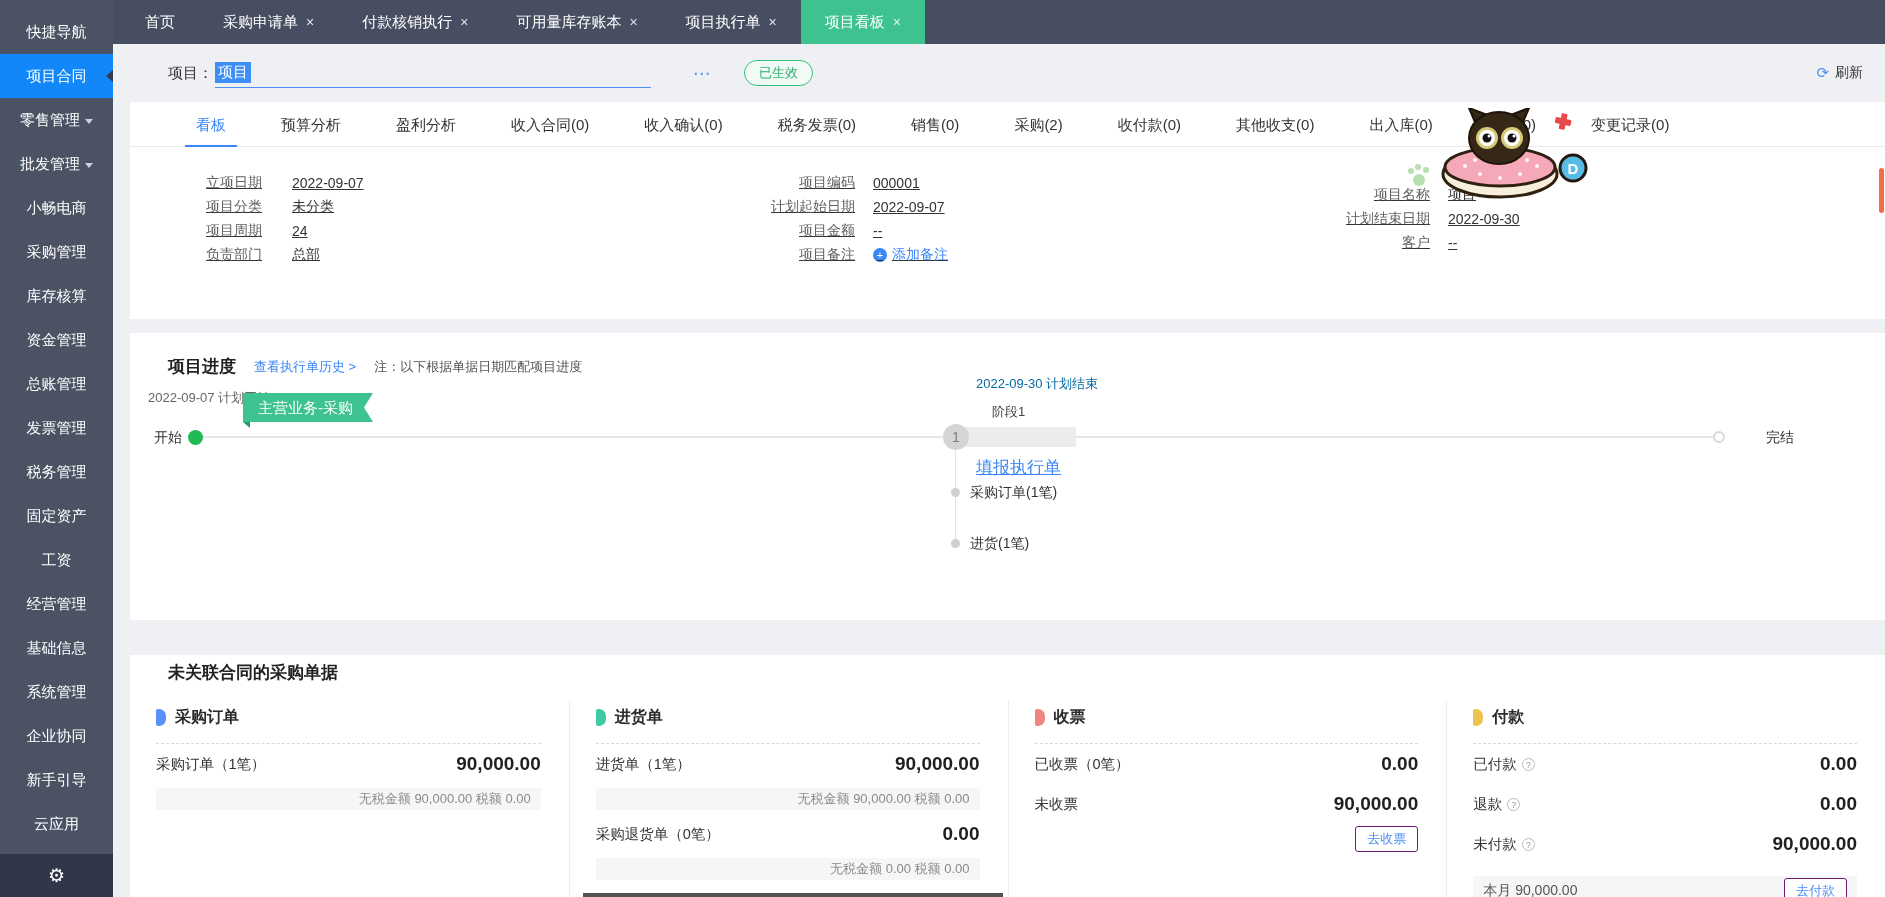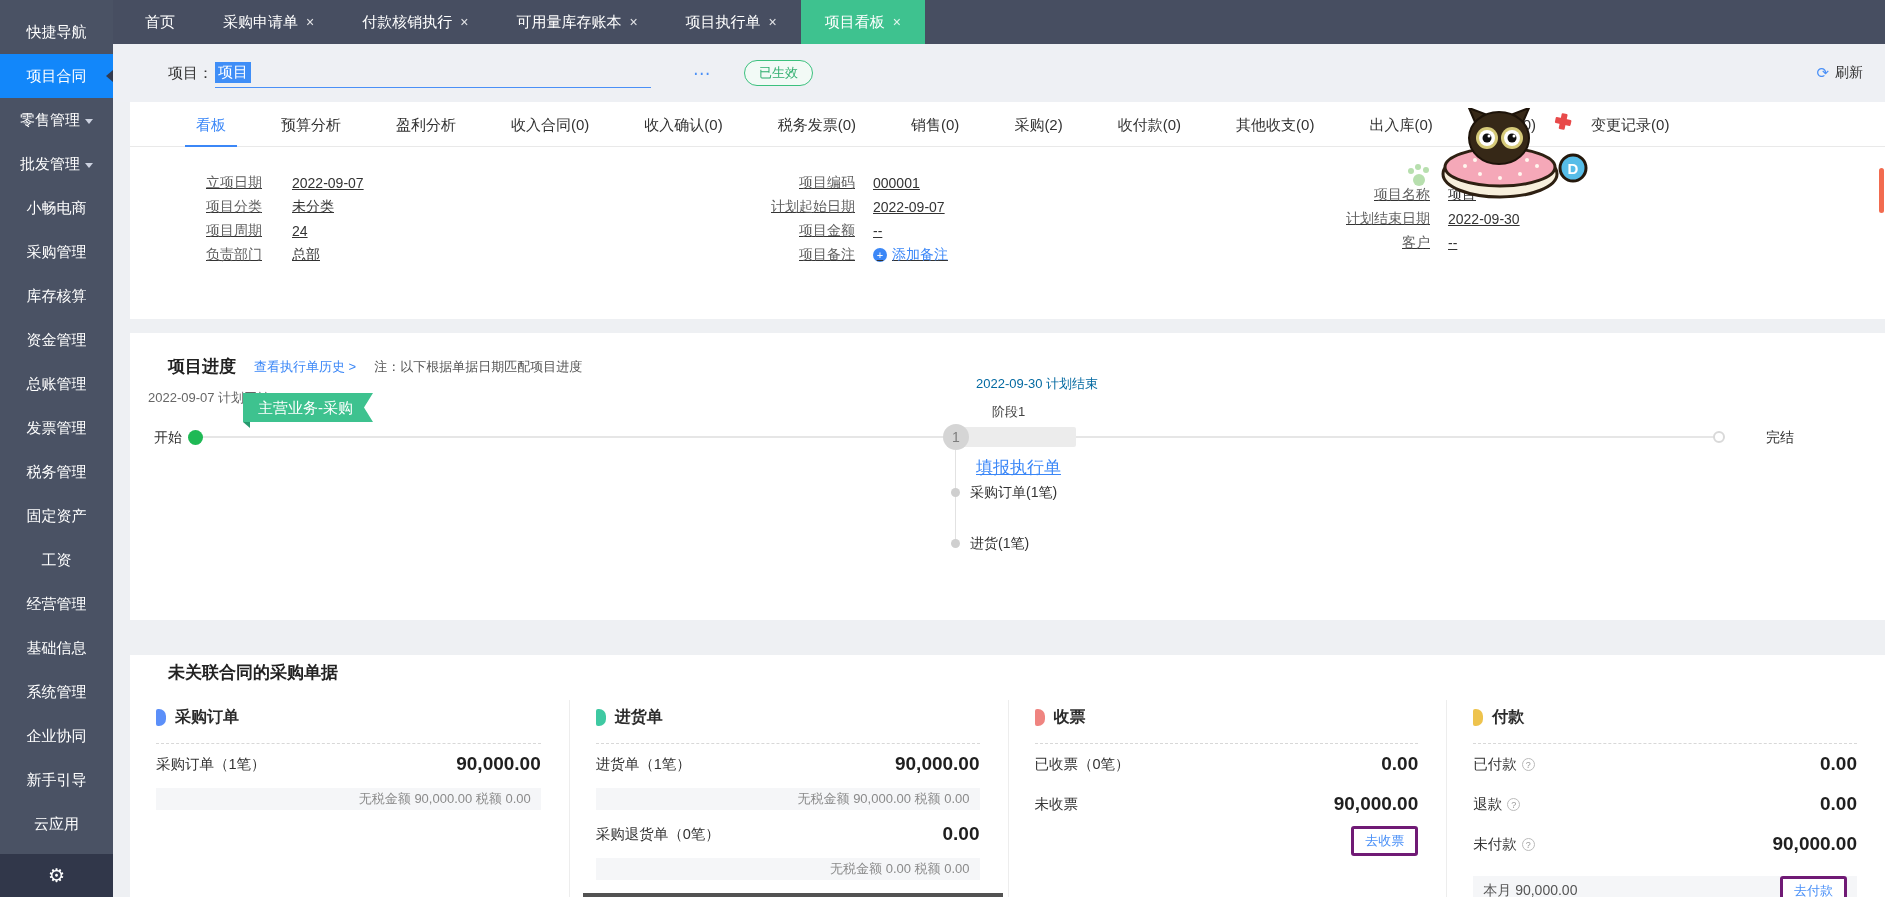--- a/index.html
+++ b/index.html
@@ -100,21 +100,21 @@
   .card-head { display:flex; align-items:center; gap:9px; height:30px; padding-top:4px; }
   .marker { width:10px; height:17px; border-radius:2px 7px 7px 2px; }
   .m-blue { background:#5b8ff9; } .m-green { background:#3ec9a2; } .m-red { background:#ef8480; } .m-yellow { background:#eec34d; }
   .card-title { font-size:16px; font-weight:600; color:#2b2b2b; }
   .card-dash { border:none; border-top:1px dashed #d8d8d8; margin-top:13px; }
   .card-row { display:flex; justify-content:space-between; align-items:center; height:40px; }
   .row-label { font-size:14.5px; color:#333; display:flex; align-items:center; gap:5px; }
   .row-value { font-size:19px; font-weight:bold; color:#1f1f1f; font-family:Liberation Sans, sans-serif; }
   .subrow { background:#f5f6f8; height:22px; line-height:22px; text-align:right; font-size:13px; color:#8a8a8a; padding:0 10px; margin:4px 0; }
   .action-row { display:flex; justify-content:flex-end; margin-top:2px; }
-  .ghost-btn { border:3px solid #701a75; color:#4a90f7; background:#fff; font-size:13px; padding:3px 11px; border-radius:3px; cursor:pointer; }
+  .ghost-btn { border:1px solid #701a75; color:#4a90f7; background:#fff; font-size:13px; padding:3px 11px; border-radius:3px; cursor:pointer; }
   .month-row { background:#f5f6f8; display:flex; justify-content:space-between; align-items:center; padding:4px 10px; margin-top:12px; height:30px; }
   .month-label { font-size:14px; color:#555; }
   .help-icon { display:inline-block; width:13px; height:13px; border:1px solid #bbb; border-radius:50%; color:#999; font-size:9px; line-height:12px; text-align:center; }
 
   
   .mascot { position:absolute; left:1292px; top:6px; z-index:5; }
   .v-scroll-thumb { position:absolute; right:1px; top:168px; width:5px; height:45px; border-radius:3px; background:#f26b4f; z-index:9; }
   .h-scroll-thumb { position:absolute; left:583px; top:893px; width:420px; height:4px; background:#525252; z-index:9; }
 </style>
 </head>

